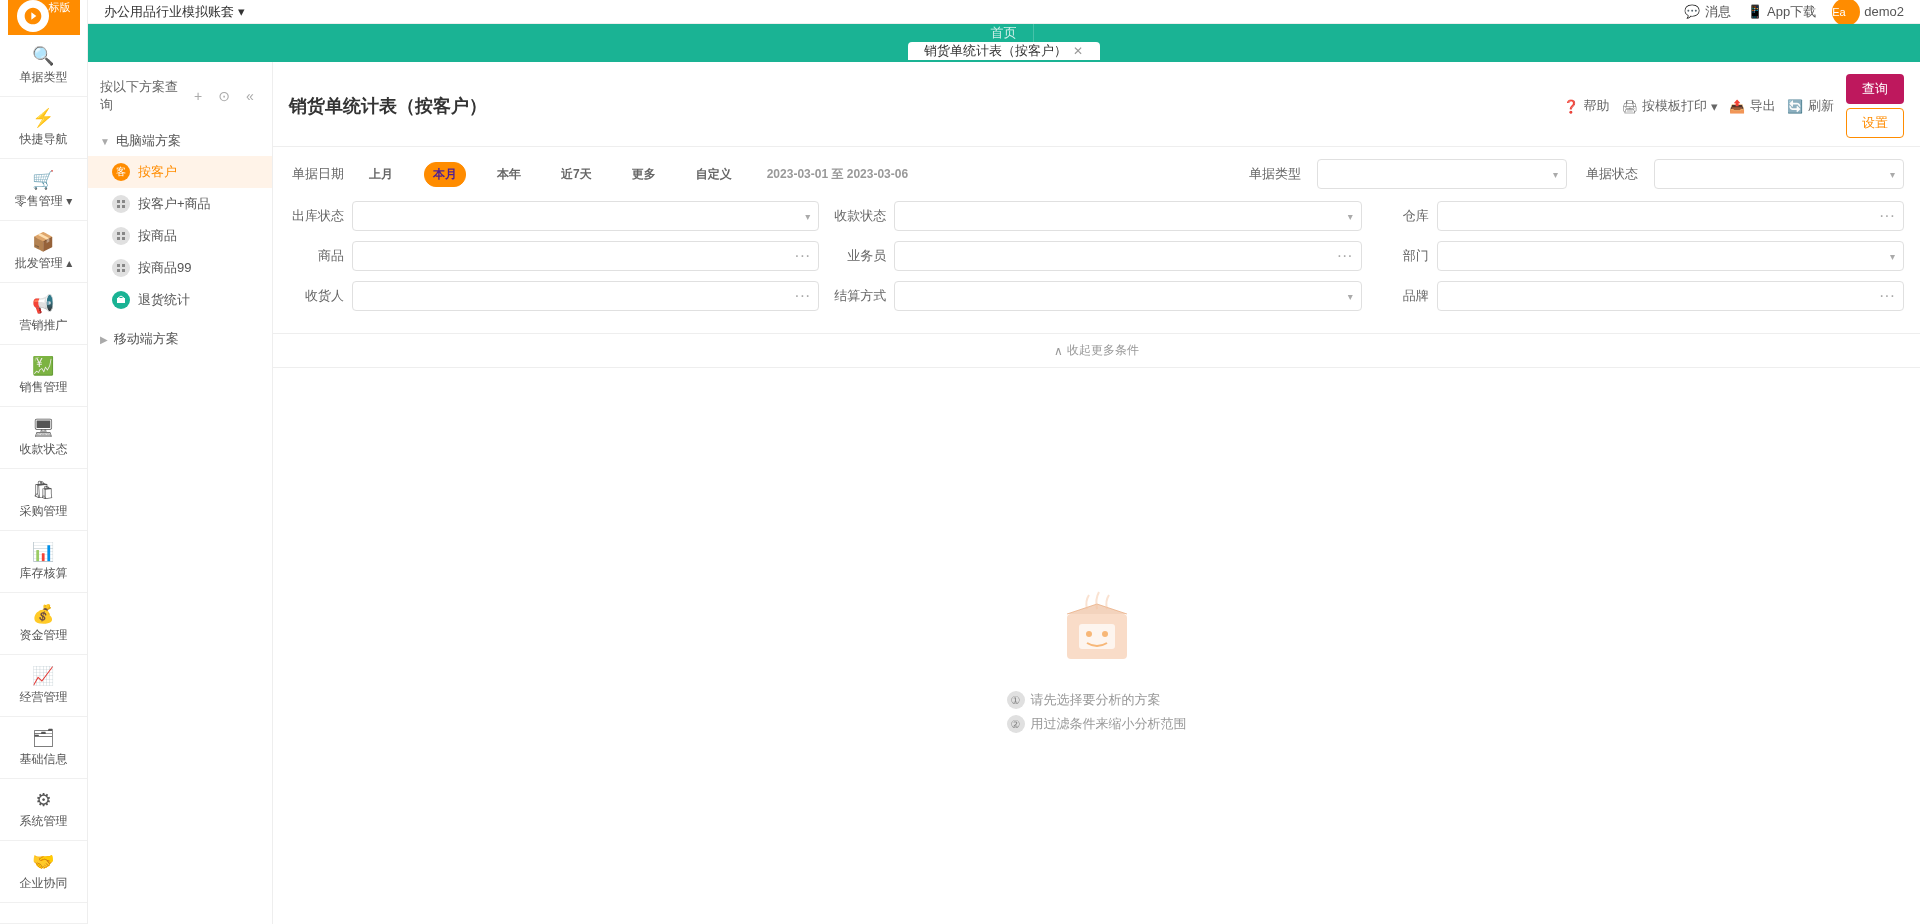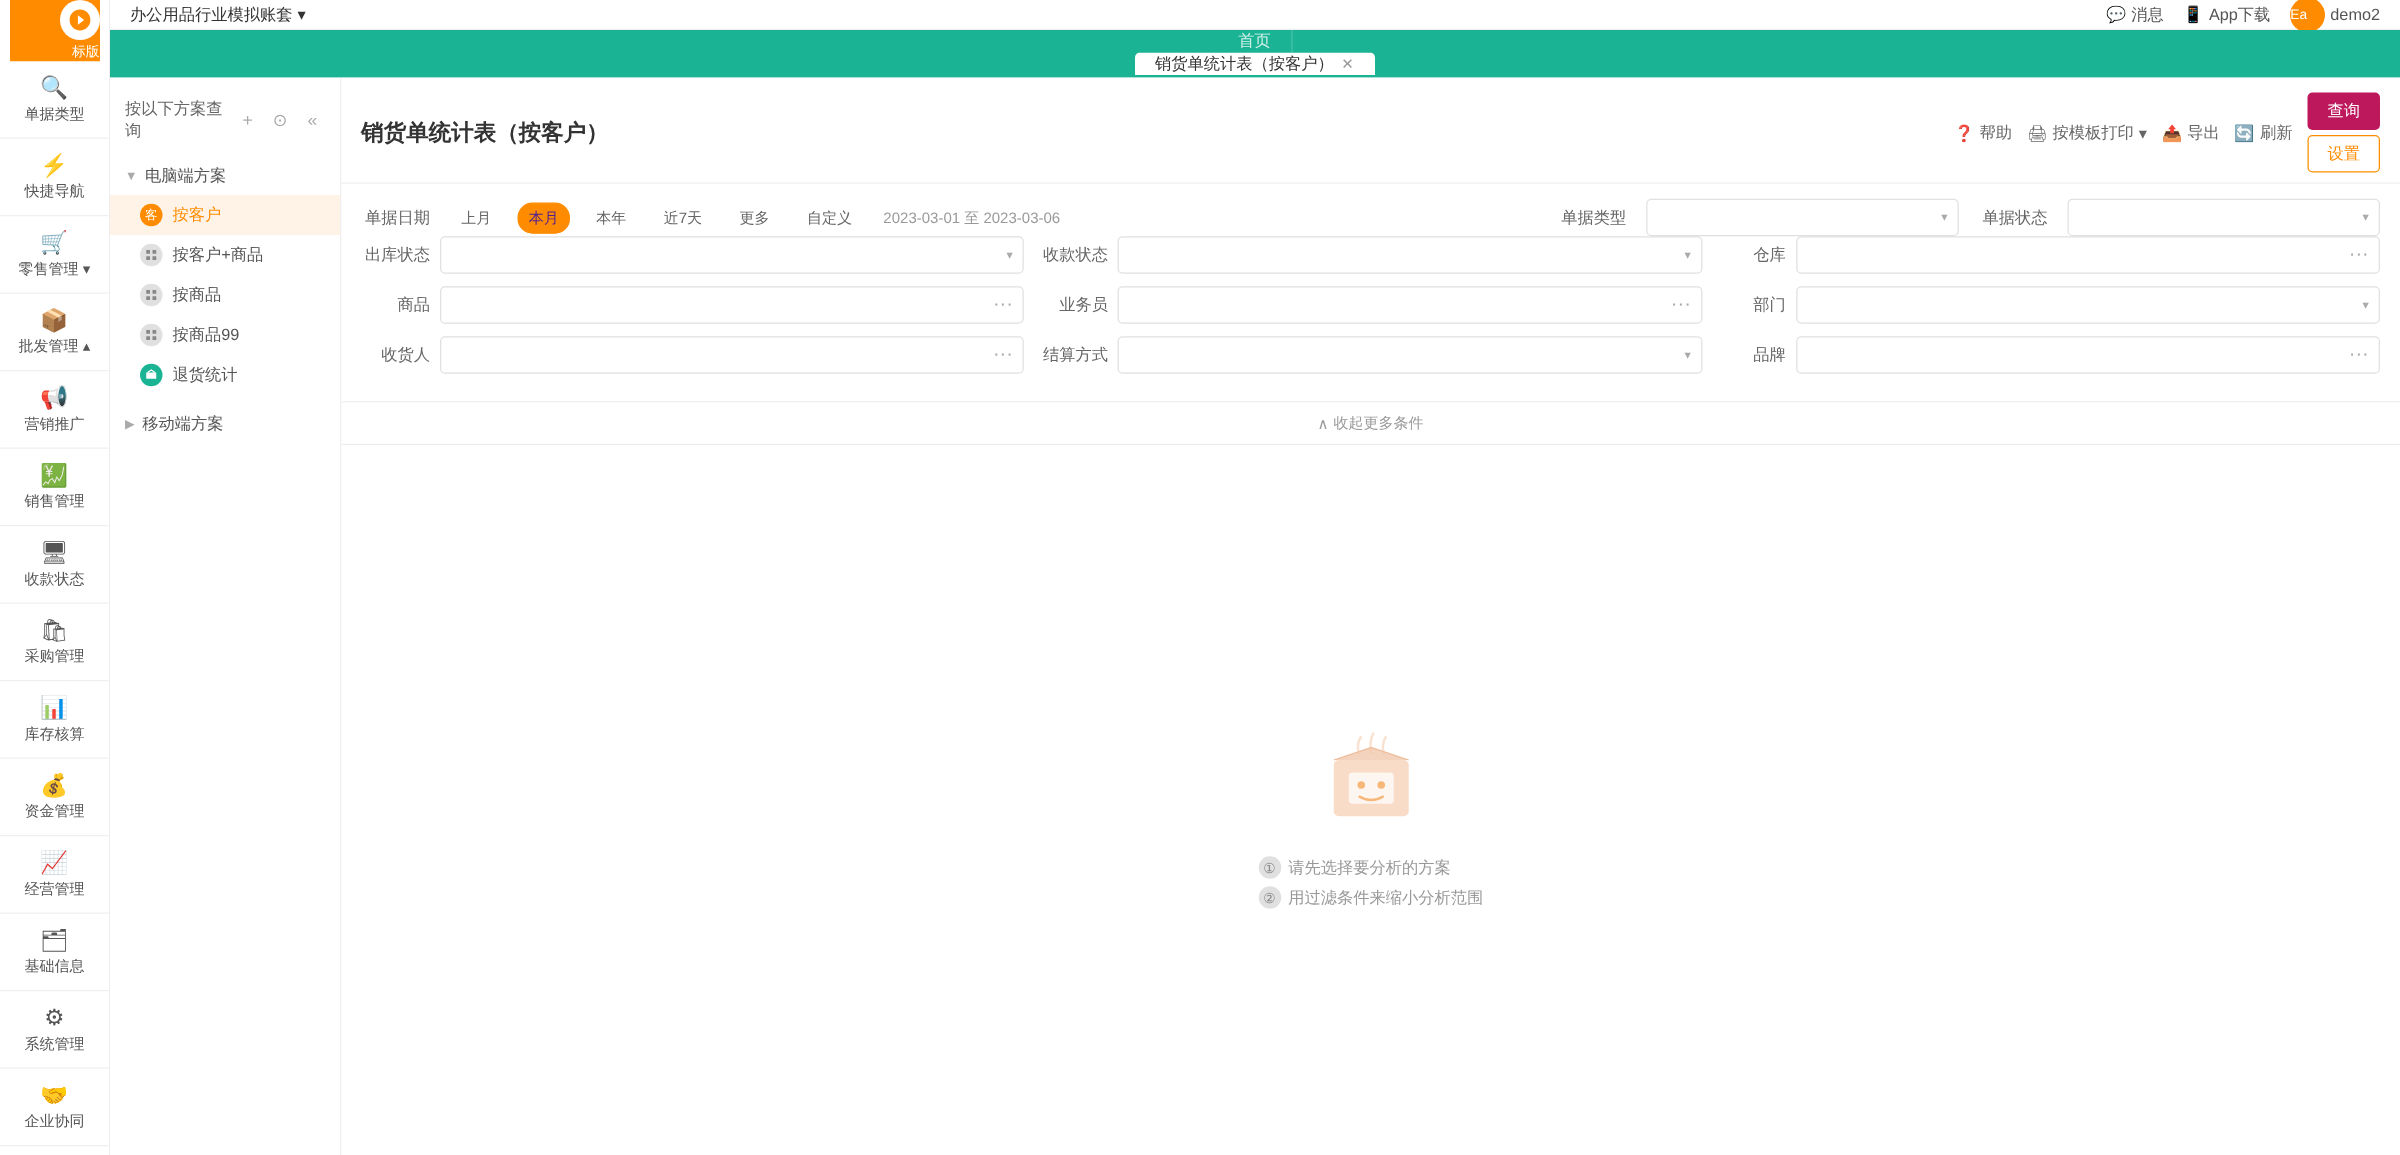--- a/index.html
+++ b/index.html
@@ -14,22 +14,22 @@
       align-items: center;
       border-right: 1px solid #eee;
       flex-shrink: 0;
       overflow-y: auto;
     }
     .sidebar-logo {
       width: 72px;
       height: 56px;
       background: #ff8c00;
       display: flex;
-      flex-direction: column;
-      align-items: flex-end;
+      flex-direction: row;
+      align-items: flex-start;
       justify-content: center;
       color: #fff;
       font-size: 11px;
     }
     .sidebar-logo-icon {
       width: 32px;
       height: 32px;
       background: #fff;
       border-radius: 50%;
       display: flex;
@@ -310,21 +310,21 @@
     
     .filter-area {
       background: #fff;
       padding: 12px 16px;
       border-bottom: 1px solid #eee;
     }
     .filter-row {
       display: flex;
       align-items: center;
       gap: 16px;
-      margin-bottom: 0;
+      margin-bottom: 12px;
       justify-content: center;
     }
     .filter-row:last-child { margin-bottom: 0; }
     .filter-label {
       font-size: 13px;
       color: #666;
       white-space: nowrap;
       min-width: 55px;
       text-align: right;
     }
@@ -349,22 +349,23 @@
       cursor: pointer;
     }
     .filter-dots {
       color: #aaa;
       font-size: 16px;
       cursor: pointer;
     }
     .date-group {
       display: flex;
       align-items: center;
-      gap: 12px;
+      gap: 22px;
       flex: 1;
+      font-weight: bold;
     }
     .date-btn {
       padding: 3px 8px;
       border-radius: 3px;
       font-size: 12px;
       cursor: pointer;
       color: #666;
       border: 1px solid transparent;
     }
     .date-btn.active {

